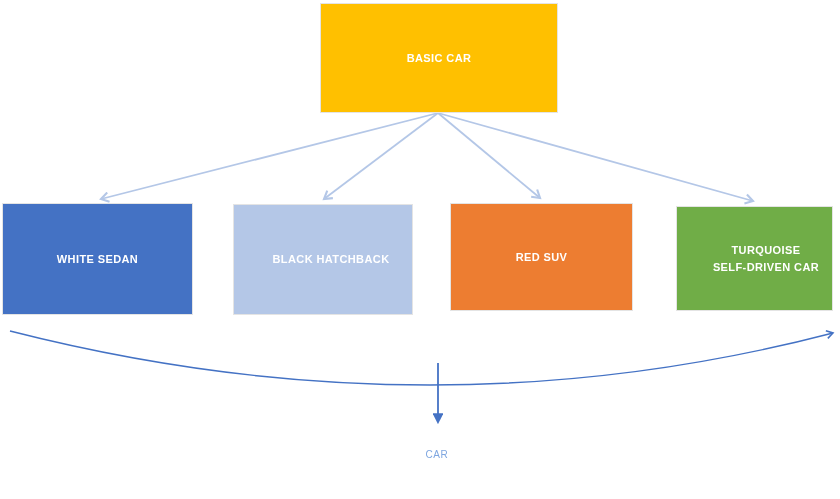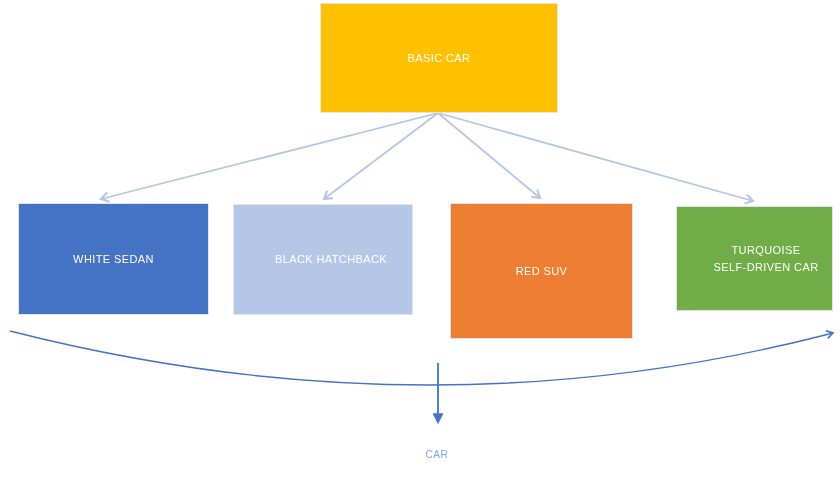--- a/index.html
+++ b/index.html
@@ -16,26 +16,27 @@
     display: flex;
     flex-direction: column;
     align-items: center;
     justify-content: center;
     text-align: center;
     font-size: 11px;
     letter-spacing: 0.4px;
     line-height: 17px;
     border: 1px solid #e4e4e4;
     box-sizing: border-box;
+    font-weight: bold;
   }
   .box .line { display: block; }
   #root-box   { left: 320px; top: 3px;   width: 238px; height: 110px; }
   #child-box-0{ left: 2px;   top: 203px; width: 191px; height: 112px; }
   #child-box-1{ left: 233px; top: 204px; width: 180px; height: 111px; padding-left: 16px; }
-  #child-box-2{ left: 450px; top: 203px; width: 183px; height: 136px; text-align: right; }
+  #child-box-2{ left: 450px; top: 203px; width: 183px; height: 108px; text-align: right; }
   #child-box-3{ left: 676px; top: 206px; width: 157px; height: 105px; padding-left: 23px; }
   #connector-layer {
     position: absolute;
     left: 0; top: 0;
     width: 840px; height: 499px;
     pointer-events: none;
   }
   #merge-label {
     position: absolute;
     left: 387px; top: 449px;
@@ -69,21 +70,21 @@
     <line x1="438" y1="113" x2="753" y2="201" stroke-width="1.8" fill="none" marker-end="url(#arrow-open-fan)" stroke="#B4C7E7"></line>
 
     <path d="M10,331 Q430,438 833,333" fill="none" stroke-width="1.4" marker-end="url(#arrow-open-merge)" stroke="#4472C4"></path>
     <line x1="438" y1="363" x2="438" y2="422" stroke-width="1.8" fill="none" marker-end="url(#arrow-solid-merge)" stroke="#4472C4"></line>
   </svg>
 
   <div class="box" id="root-box" style="background-color: rgb(255, 192, 0); color: rgb(255, 255, 255);">
     <span class="line">BASIC CAR</span>
   </div>
 
-  <div class="box" id="child-box-0" style="background-color: rgb(68, 114, 196); color: rgb(255, 255, 255); margin-left: 16px;">
+  <div class="box" id="child-box-0" style="background-color: rgb(68, 114, 196); color: rgb(255, 255, 255);">
     <span class="line">WHITE SEDAN</span>
     <span class="line"></span>
   </div>
 
   <div class="box" id="child-box-1" style="background-color: rgb(180, 199, 231); color: rgb(255, 255, 255);">
     <span class="line">BLACK HATCHBACK</span>
     <span class="line"></span>
   </div>
 
   <div class="box" id="child-box-2" style="background-color: rgb(237, 125, 49); color: rgb(255, 255, 255);">

